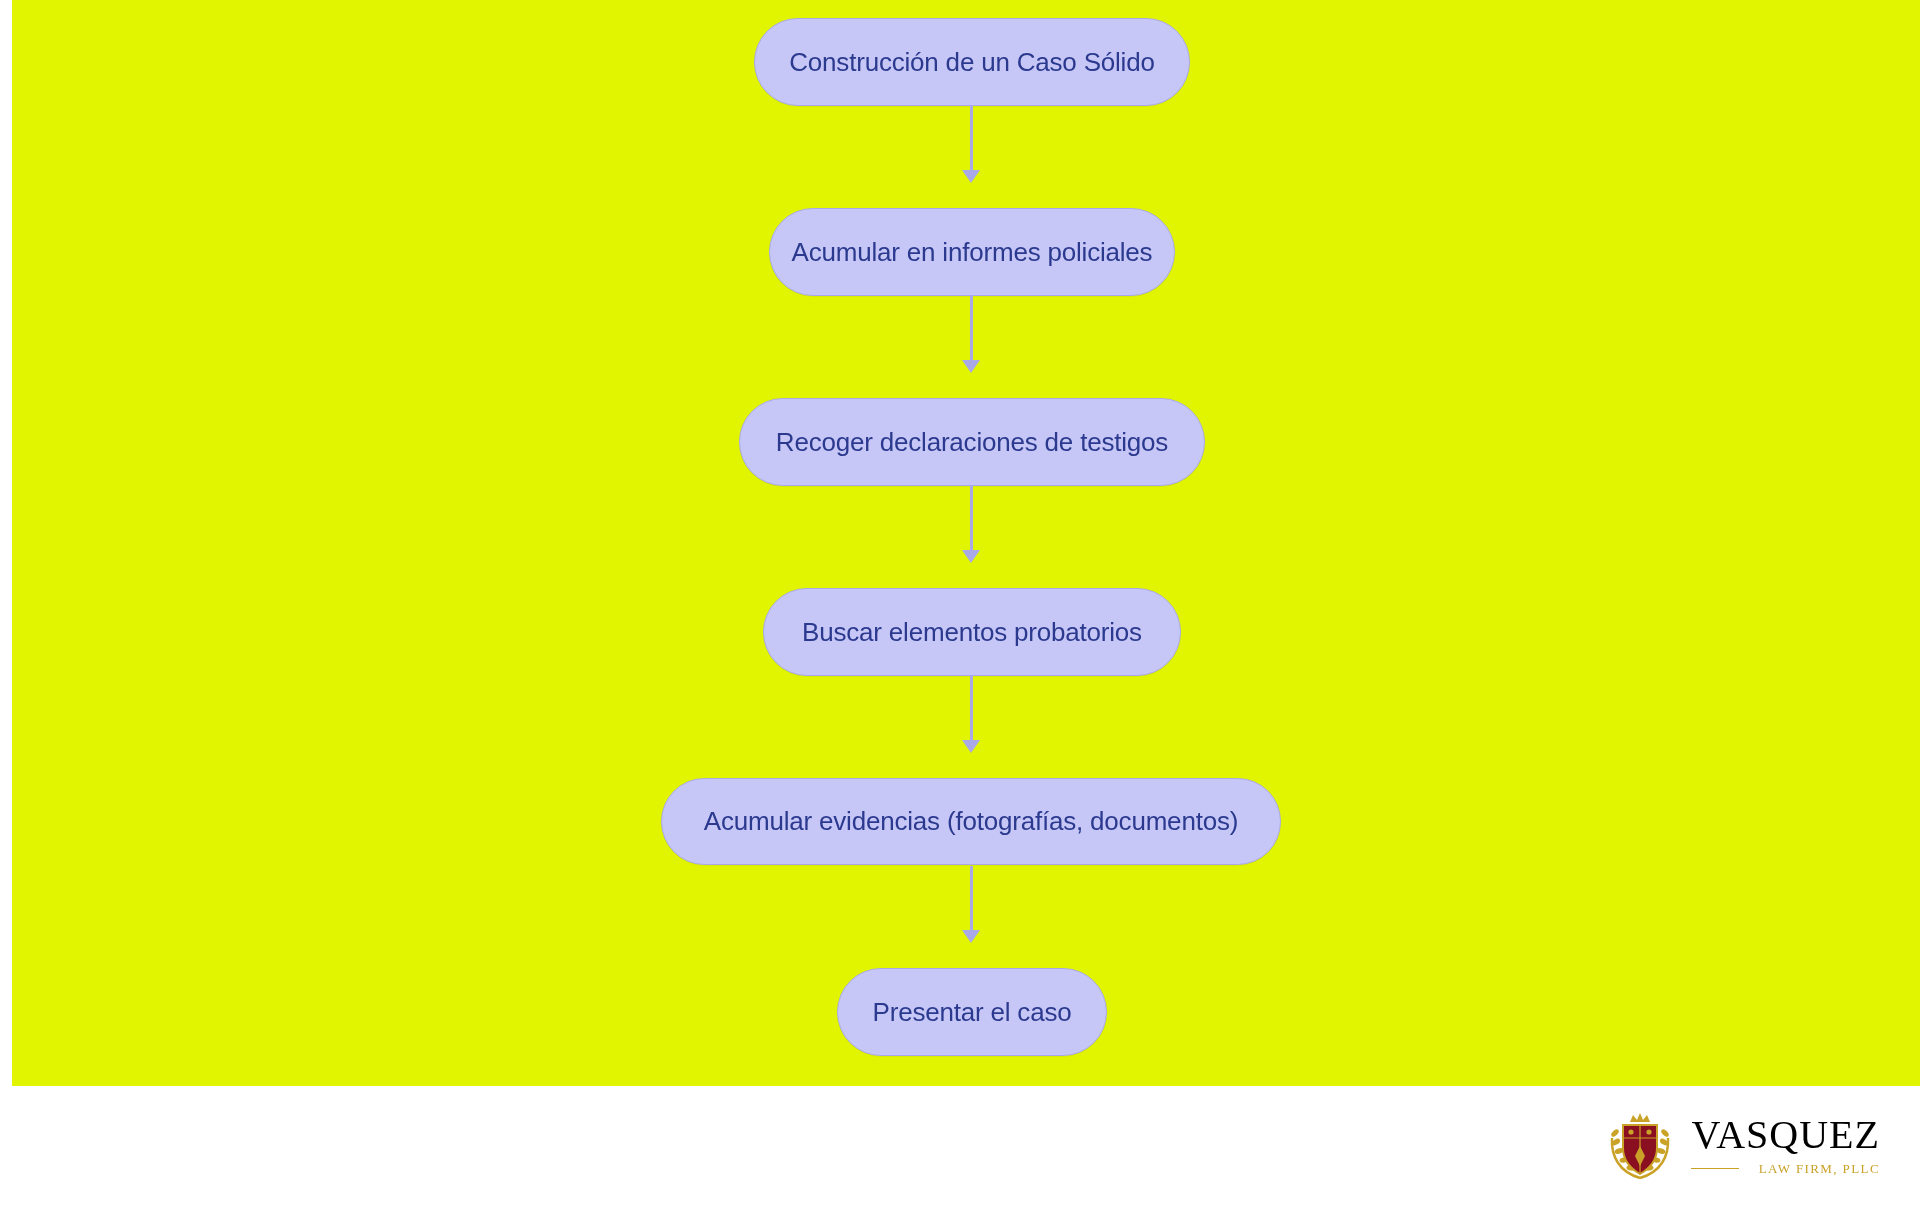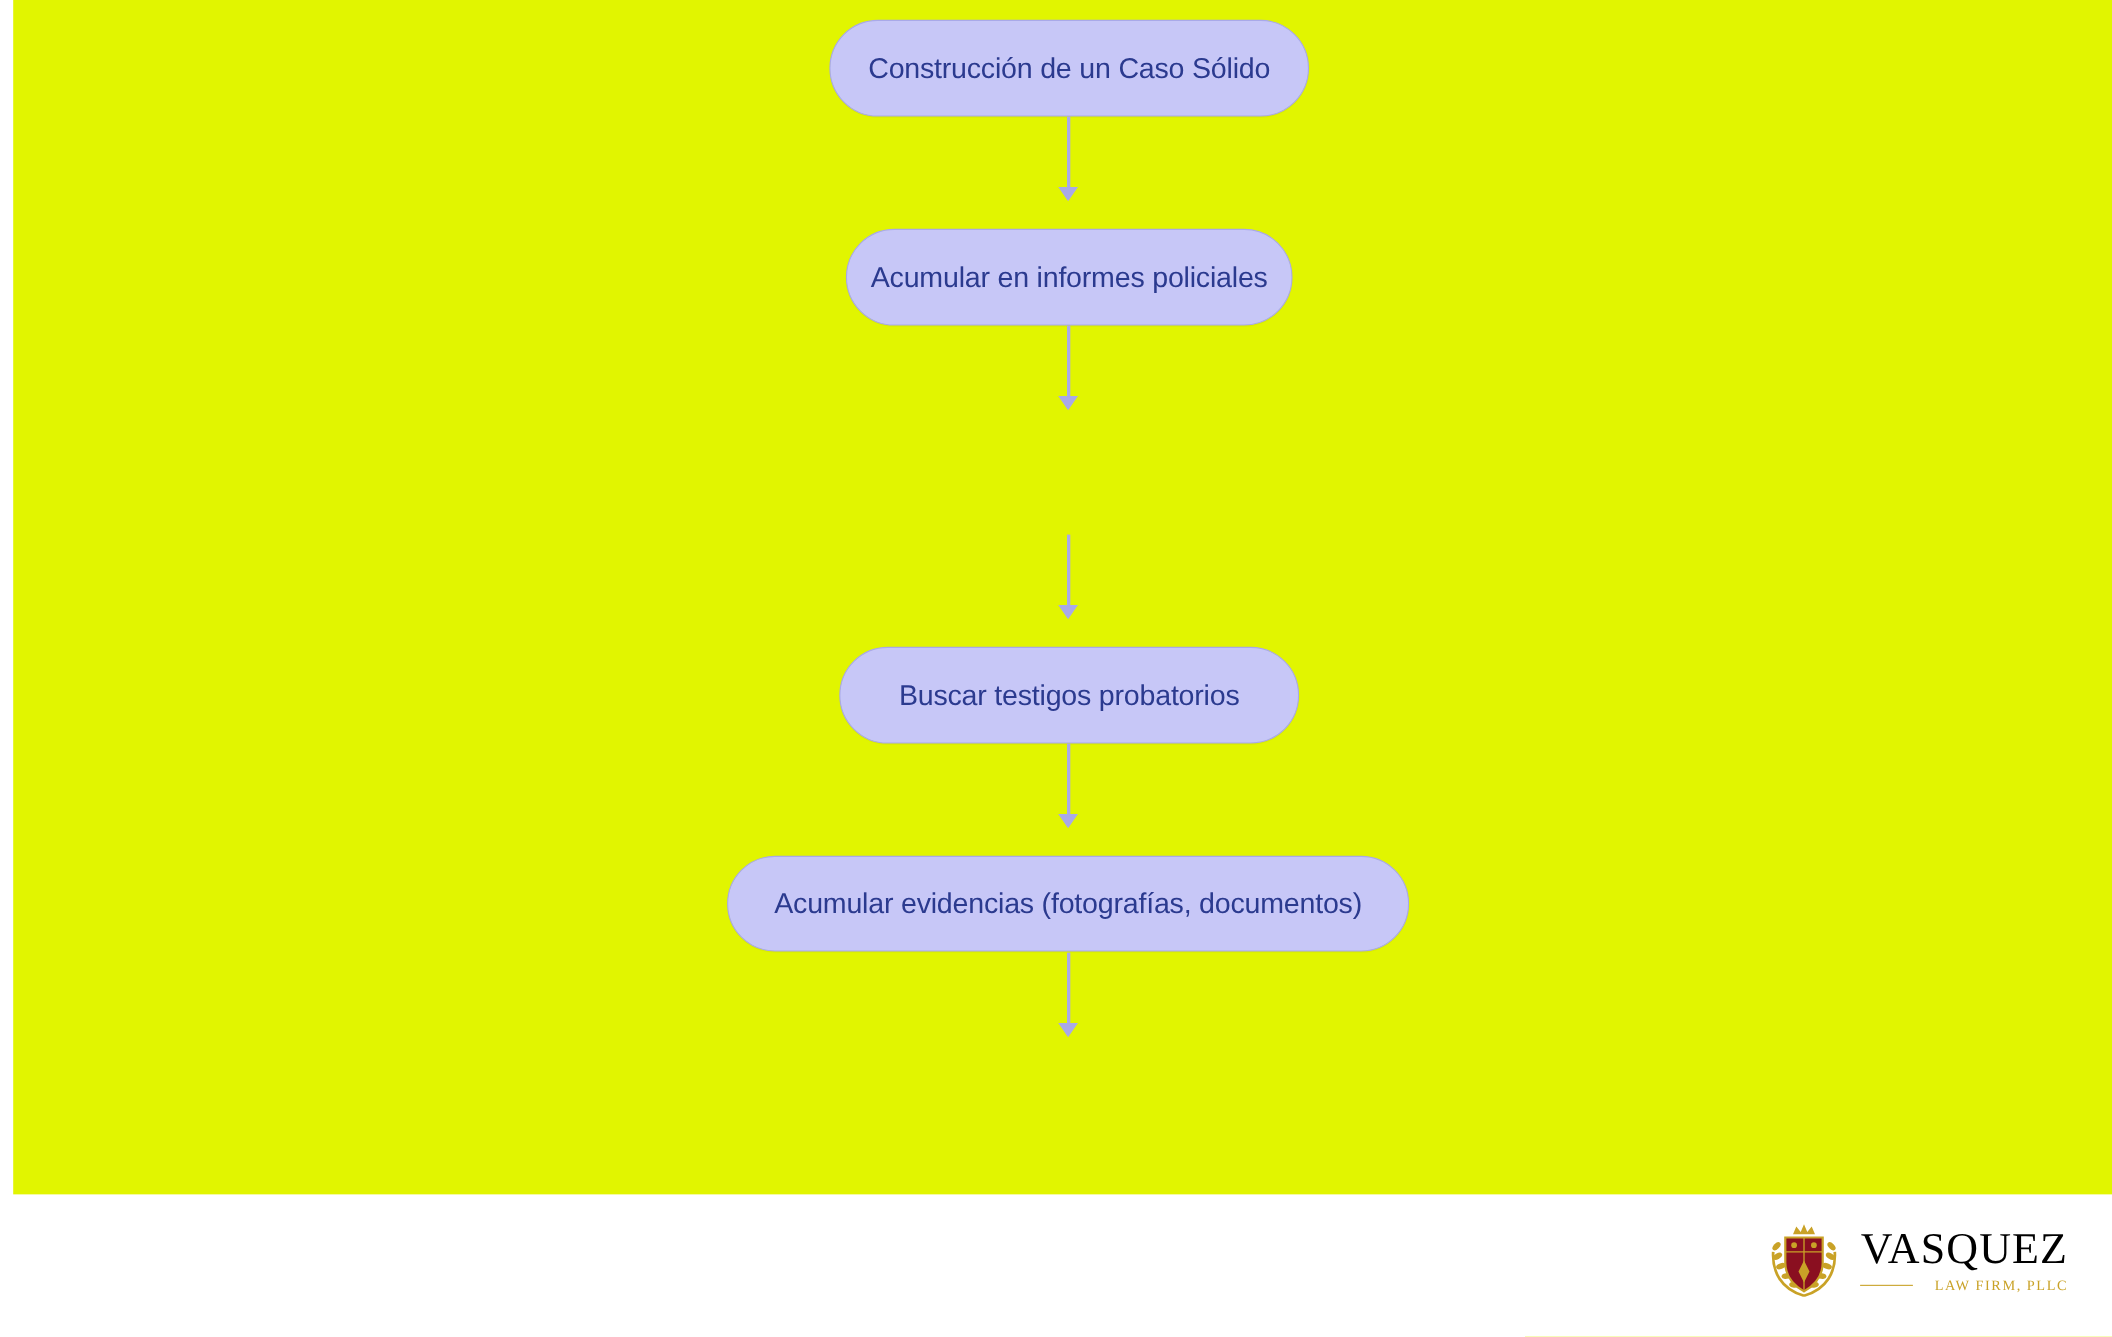--- a/index.html
+++ b/index.html
@@ -124,38 +124,44 @@
       <div class="connector" style="left:958px; top:106px; height:72px;"></div>
       <div class="arrow-head" style="left:950px; top:170px;"></div>
 
       <div class="node" style="left:757px; top:208px; width:406px; height:88px;">
         <span class="node-label">Acumular en informes policiales</span>
       </div>
 
       <div class="connector" style="left:958px; top:296px; height:72px;"></div>
       <div class="arrow-head" style="left:950px; top:360px;"></div>
 
+      <div class="node" style="left:727px; top:398px; width:466px; height:88px;">
+        <span class="node-label">Recoger declaraciones de testigos</span>
+      </div>
 
       <div class="connector" style="left:958px; top:486px; height:72px;"></div>
       <div class="arrow-head" style="left:950px; top:550px;"></div>
 
       <div class="node" style="left:751px; top:588px; width:418px; height:88px;">
-        <span class="node-label">Buscar testigos probatorios</span>
+        <span class="node-label">Buscar elementos probatorios</span>
       </div>
 
       <div class="connector" style="left:958px; top:676px; height:72px;"></div>
       <div class="arrow-head" style="left:950px; top:740px;"></div>
 
       <div class="node" style="left:649px; top:778px; width:620px; height:87px;">
         <span class="node-label">Acumular evidencias (fotografías, documentos)</span>
       </div>
 
       <div class="connector" style="left:958px; top:866px; height:72px;"></div>
       <div class="arrow-head" style="left:950px; top:930px;"></div>
 
+      <div class="node" style="left:825px; top:968px; width:270px; height:88px;">
+        <span class="node-label">Presentar el caso</span>
+      </div>
 
     </div>
   </div>
 
   <div id="footer"></div>
 
   <div id="logo">
     <svg id="crest" viewBox="0 0 74 74">
 
       <path d="M37 70 C16 64 8 48 9 30" stroke="#C9A227" stroke-width="2.5" fill="none"></path>

